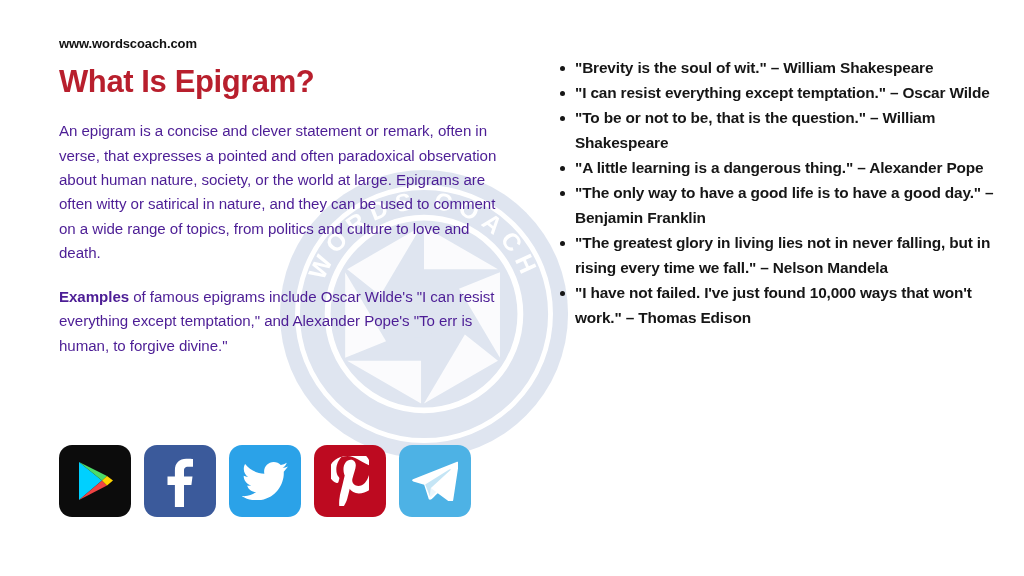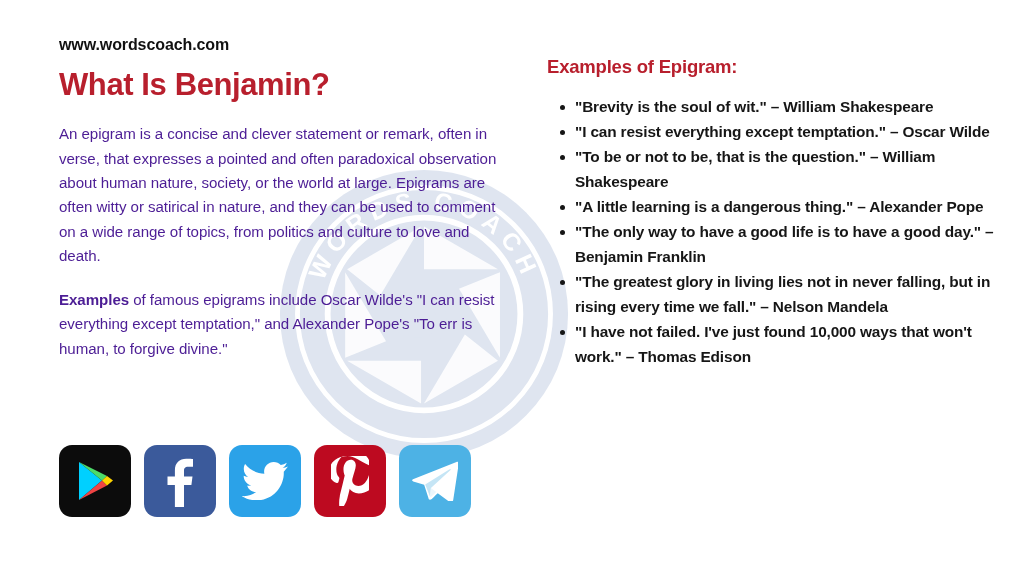--- a/index.html
+++ b/index.html
@@ -35,21 +35,21 @@
   
   .col {
     position: absolute;
     z-index: 2;
   }
   #left-col  { left: 59px;  top: 36px;  width: 440px; }
   #right-col { left: 547px; top: 56px;  width: 450px; }
 
   
   #site-url {
-    font-size: 16px;
+    font-size: 13px;
     font-weight: 700;
     color: #111111;
     letter-spacing: -0.1px;
     margin: 0 0 14px 0;
   }
   #page-title {
     font-size: 31px;
     font-weight: 700;
     color: #b81f2d;
     letter-spacing: -0.4px;
@@ -160,21 +160,21 @@
       <text font-family="'Liberation Sans', sans-serif" font-size="25" font-weight="700" fill="#ffffff" letter-spacing="7">
         <textPath href="#arcTop" startOffset="50%" text-anchor="middle">WORDS COACH</textPath>
       </text>
     </svg>
   </div>
 
   <div id="left-col" class="col">
 
     <p id="site-url">www.wordscoach.com</p>
 
-    <h1 id="page-title">What Is Benjamin?</h1>
+    <h1 id="page-title">What Is Epigram?</h1>
 
     <p class="body-para" id="para-1">An epigram is a concise and clever statement or remark, often in verse, that expresses a pointed and often paradoxical observation about human nature, society, or the world at large. Epigrams are often witty or satirical in nature, and they can be used to comment on a wide range of topics, from politics and culture to love and death.</p>
 
     <p class="body-para" id="para-2"><b>Examples</b><span> of famous epigrams include Oscar Wilde's "I can resist everything except temptation," and Alexander Pope's "To err is human, to forgive divine."</span></p>
   </div>
 
   <div id="follow-block">
 
     <div id="social-row">
 
@@ -210,21 +210,20 @@
           <path fill="#ffffff" d="M44.5,1.1 L1.6,17.9 c-2.0,0.8 -2.0,2.0 -0.35,2.5 l10.9,3.4 4.2,12.9 c0.5,1.4 0.25,1.95 1.7,1.95 1.1,0 1.6,-0.5 2.2,-1.1 0.4,-0.4 2.8,-2.7 5.5,-5.3 l11.4,8.4 c2.1,1.15 3.6,0.55 4.1,-1.95 L46.5,4.3 C47.2,1.25 45.5,0.1 44.5,1.1 Z"></path>
           <path fill="#c5e5f5" d="M13.2,23.6 L37.2,8.5 c1.15,-0.7 2.2,-0.33 1.35,0.45 L18.9,27.0 l-0.75,9.0 Z"></path>
           <path fill="#e8f4fb" d="M18.9,27.0 L18.15,36.0 c0.9,0 1.3,-0.4 1.8,-0.9 l4.3,-4.15 -6.0,-4.4 Z" opacity="0.85"></path>
         </svg>
       </div>
 
     </div>
   </div>
 
   <div id="right-col" class="col">
-    <h2 id="examples-title">Examples of Epigram:</h2>
 
     <ul id="examples-list">
       <li>"Brevity is the soul of wit." – William Shakespeare</li>
       <li>"I can resist everything except temptation." – Oscar Wilde</li>
       <li>"To be or not to be, that is the question." – William Shakespeare</li>
       <li>"A little learning is a dangerous thing." – Alexander Pope</li>
       <li>"The only way to have a good life is to have a good day." – Benjamin Franklin</li>
       <li>"The greatest glory in living lies not in never falling, but in rising every time we fall." – Nelson Mandela</li>
       <li>"I have not failed. I've just found 10,000 ways that won't work." – Thomas Edison</li>
     </ul>

